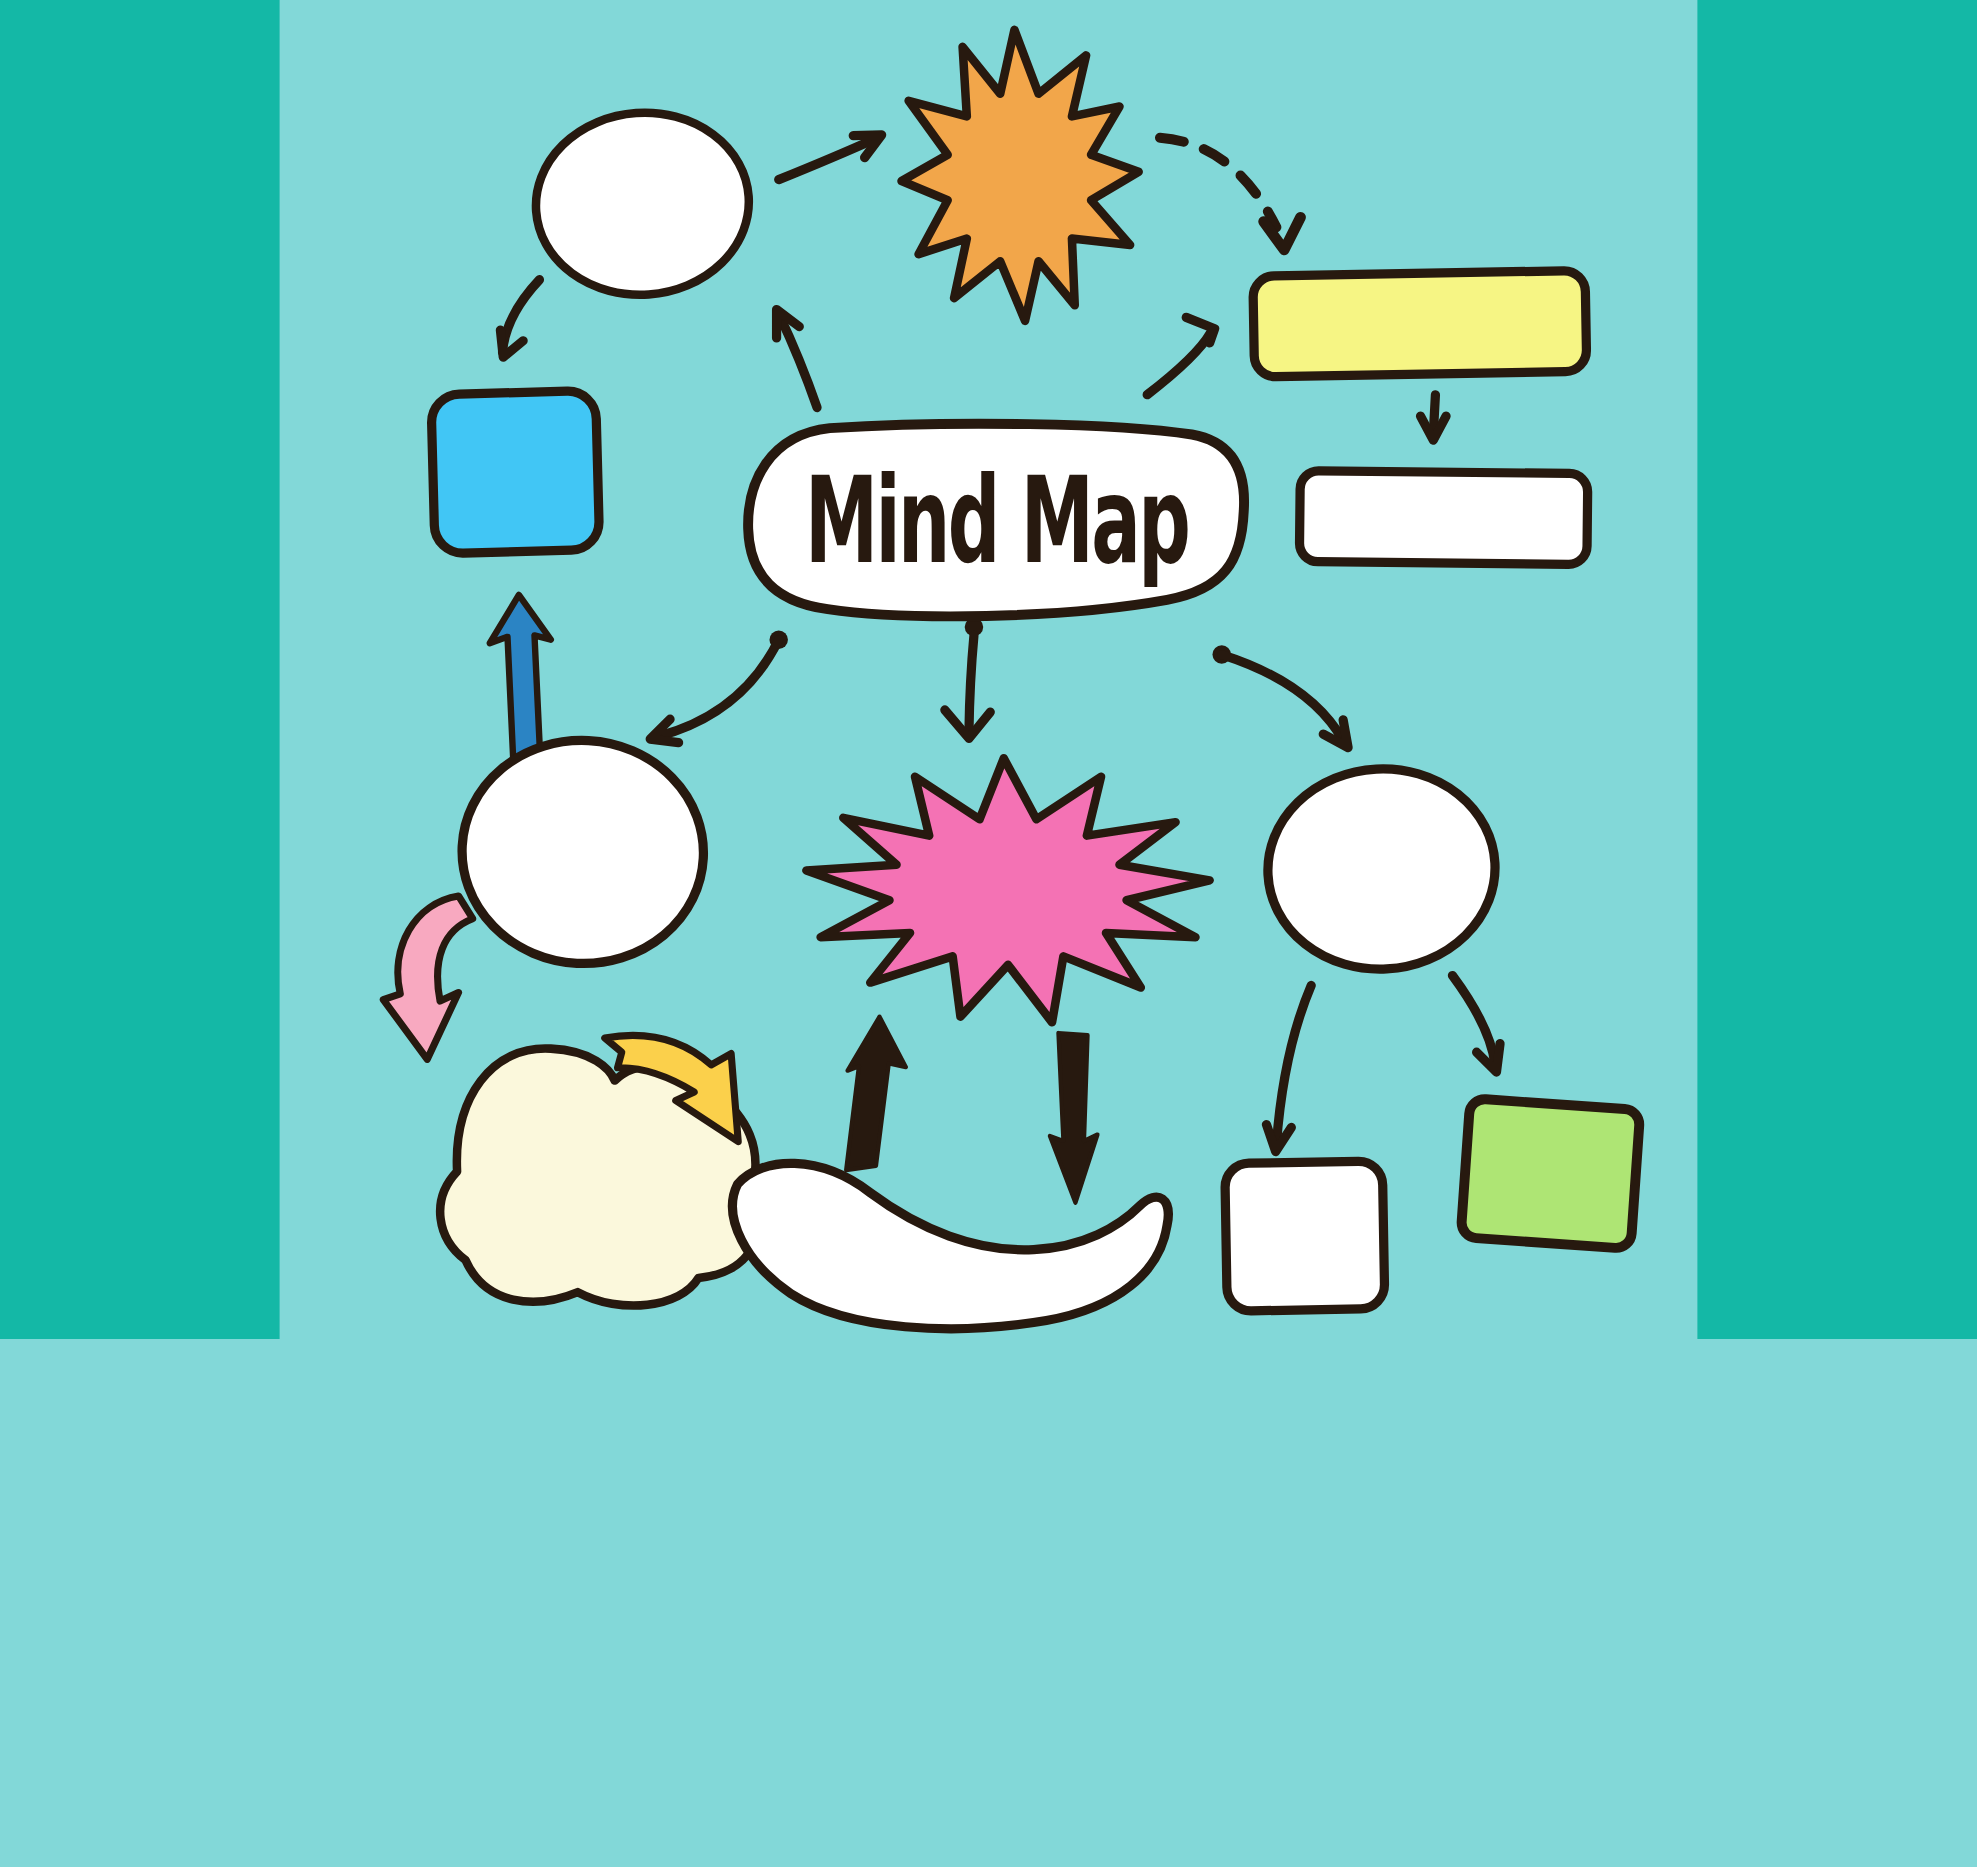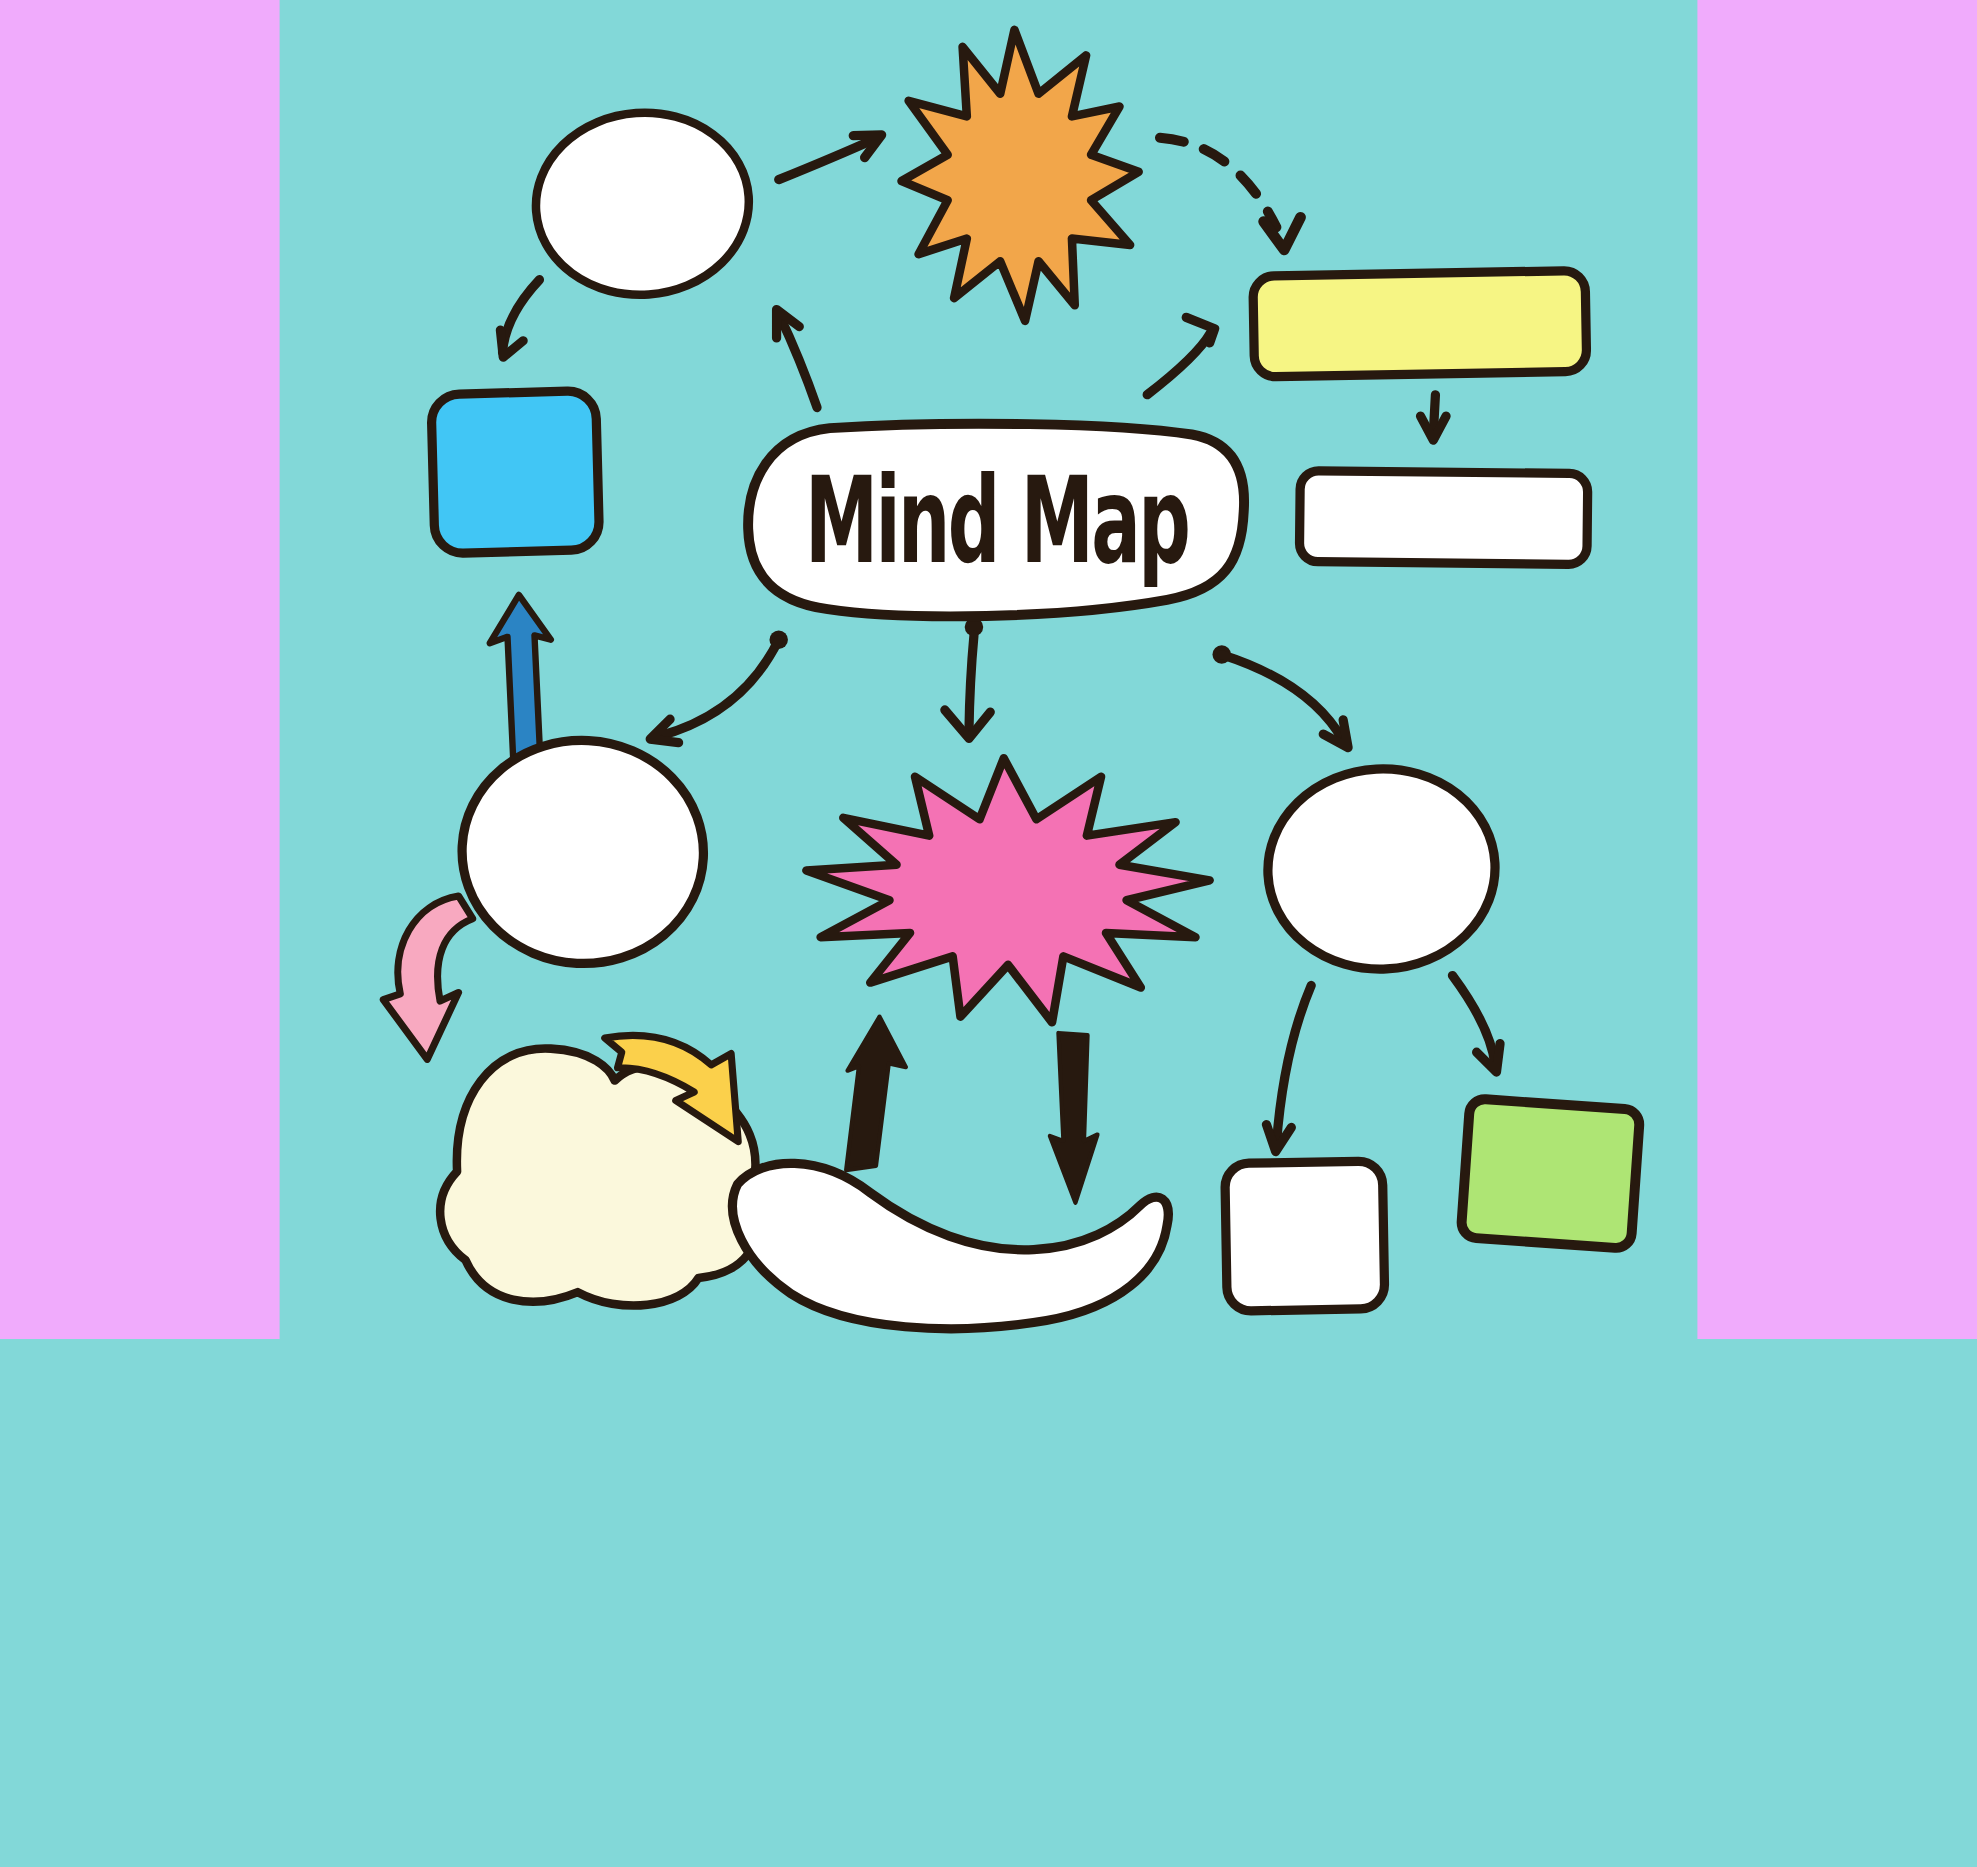--- a/index.html
+++ b/index.html
@@ -1,19 +1,19 @@
 <!DOCTYPE html>
 <html><head>
 <meta charset="utf-8">
 <style>
   html,body{margin:0;padding:0;background:#82D8D8;}
   .stage{
     position:relative;
     width:1977px;height:1339px;
-    background:#f0abfc;
+    background:#14b8a6;
     overflow:hidden;
     font-family:"DejaVu Sans", sans-serif;
   }
   .stage svg{display:block;width:100%;height:100%;}
   .mindmap-title{
     font-family:"DejaVu Sans", sans-serif;
     font-weight:bold;
     letter-spacing:-6px;
   }
 </style>

